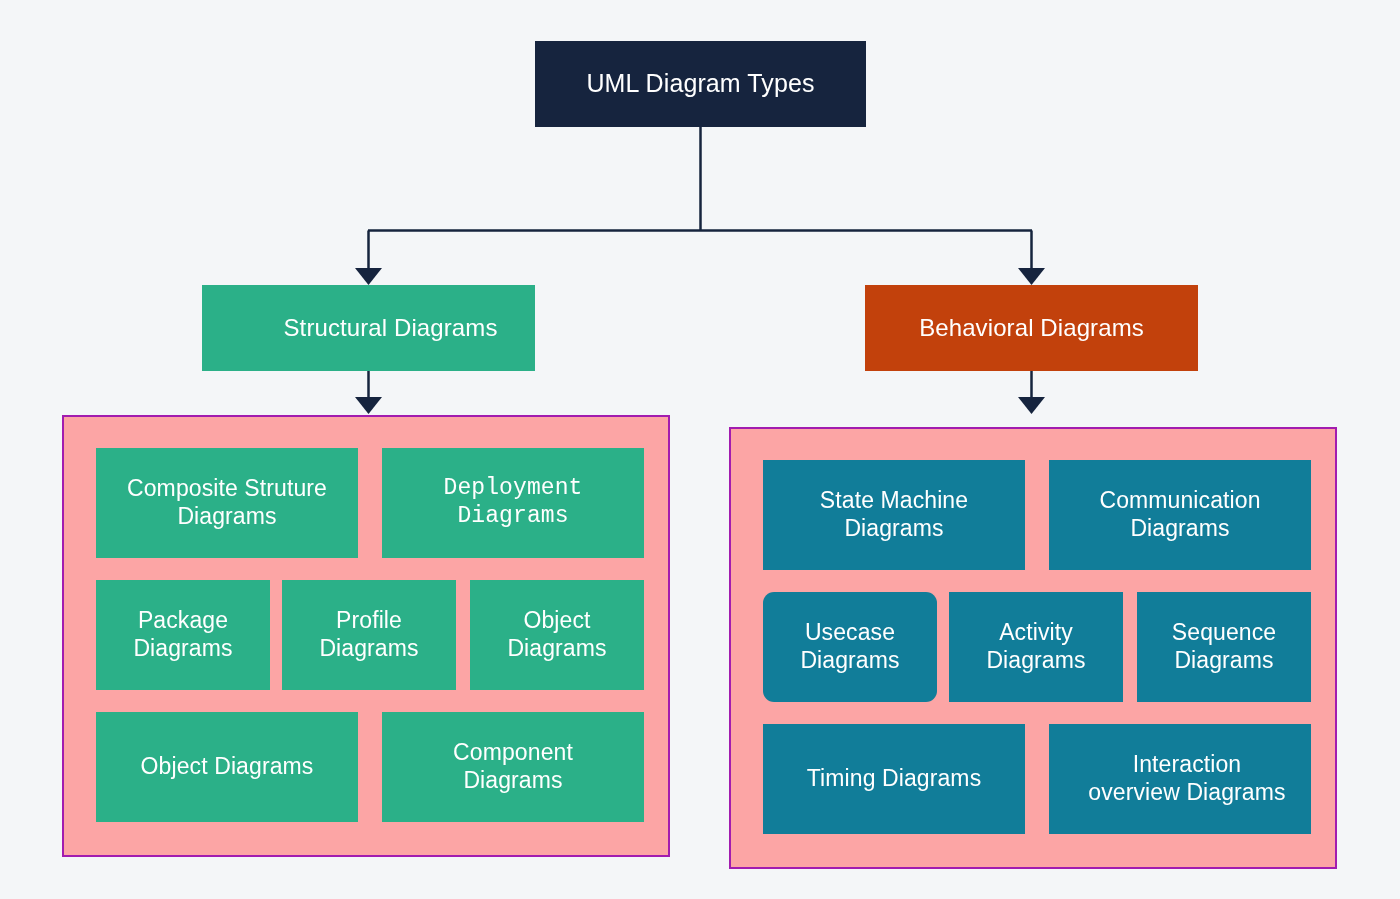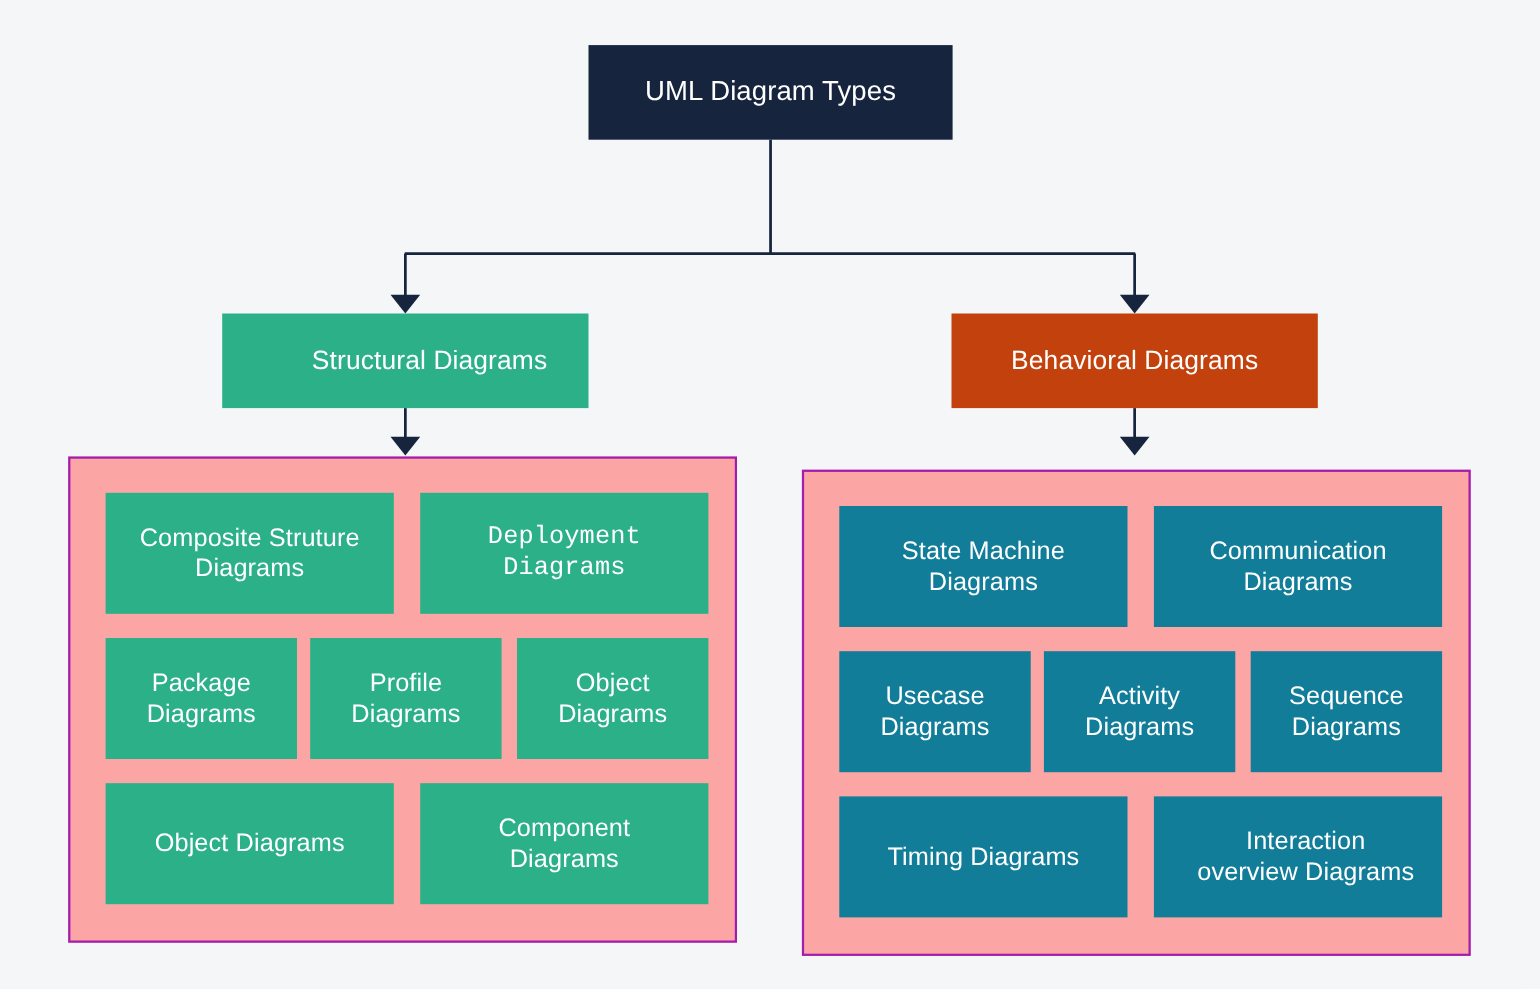--- a/index.html
+++ b/index.html
@@ -153,21 +153,21 @@
 
     <div class="leaf leaf-behavioral" style="left:32px; top:31px; width:262px; height:110px;">
       <span>State Machine
 Diagrams</span>
     </div>
     <div class="leaf leaf-behavioral" style="left:318px; top:31px; width:262px; height:110px;">
       <span>Communication
 Diagrams</span>
     </div>
 
-    <div class="leaf leaf-behavioral" style="left:32px; top:163px; width:174px; height:110px;">
+    <div class="leaf leaf-behavioral" style="left:32px; top:163px; width:174px; height:110px;border-radius:11px;">
       <span>Usecase
 Diagrams</span>
     </div>
     <div class="leaf leaf-behavioral" style="left:218px; top:163px; width:174px; height:110px;">
       <span>Activity
 Diagrams</span>
     </div>
     <div class="leaf leaf-behavioral" style="left:406px; top:163px; width:174px; height:110px;">
       <span>Sequence
 Diagrams</span>

